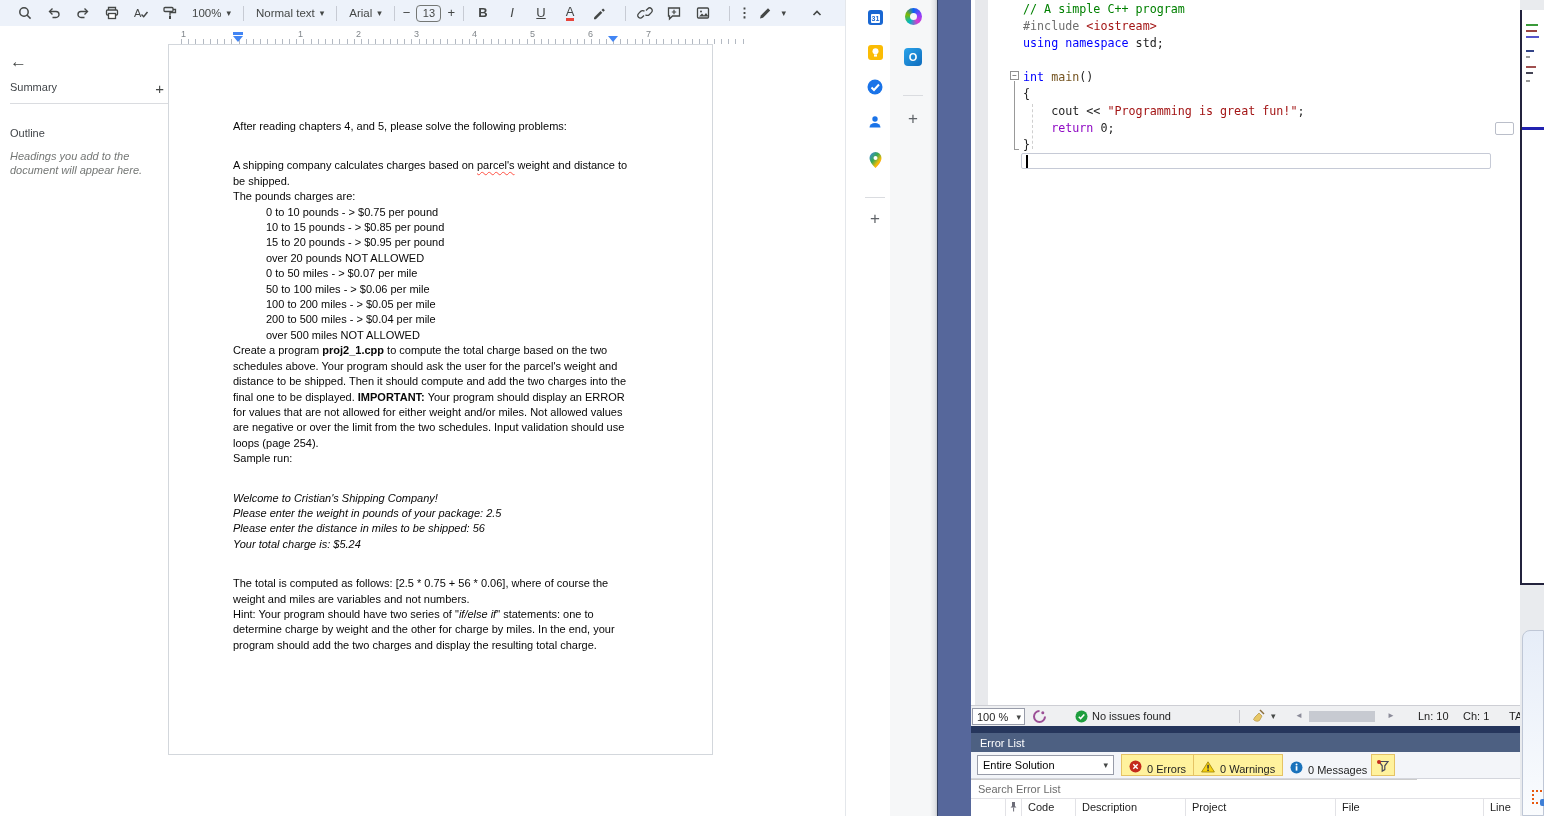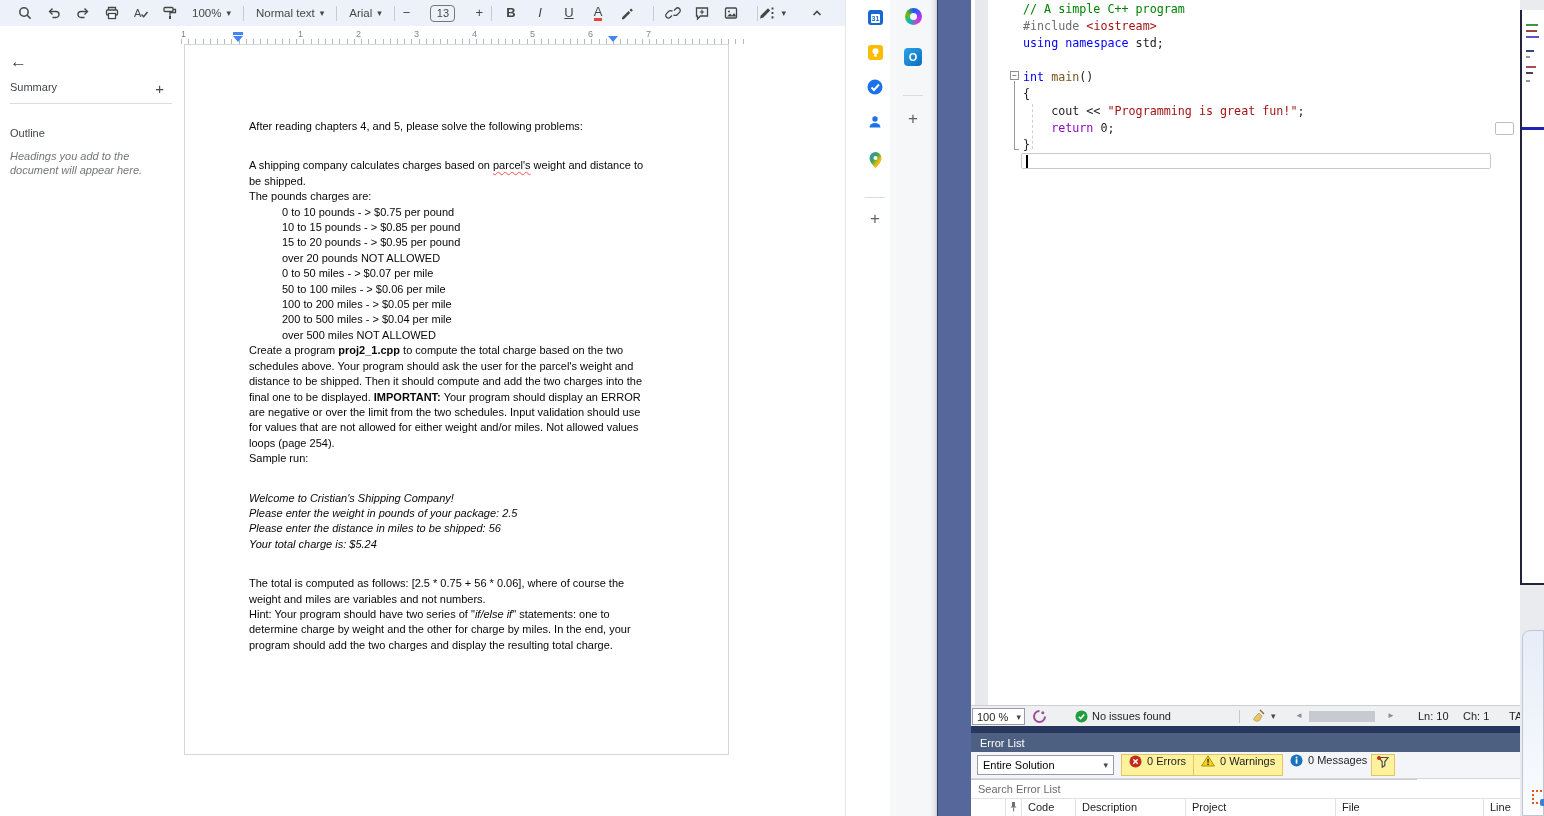--- a/index.html
+++ b/index.html
@@ -34,21 +34,21 @@
   
   #doc-leftpanel { position:absolute; left:0; top:44px; width:180px; height:772px; background:#fff; }
   #back-arrow { position:absolute; left:10px; top:8px; font-size:17px; color:#444746; }
   .lp-label { position:absolute; left:10px; font-size:11px; color:#414549; }
   #summary-add { position:absolute; right:16px; top:36px; font-size:15px; color:#444746; }
   #lp-divider { position:absolute; left:10px; right:8px; top:59px; height:1px; background:#dadce0; }
   #outline-hint { position:absolute; left:10px; top:105px; width:162px; font-size:11px;
     font-style:italic; color:#747775; line-height:14px; }
 
   
-  #page { position:absolute; left:184px; top:44px; width:545px; height:711px;
+  #page { position:absolute; left:168px; top:44px; width:545px; height:711px;
     background:#fff; border:1px solid #d3d7dc; }
   #doc-lines { position:absolute; left:64px; top:74px; width:430px; font-size:11px;
     color:#070707; line-height:15.4px; }
   .dl { white-space:nowrap; }
   .dl.ind { margin-left:33px; }
   .dl.brk { margin-top:24px; }
   .rb { font-weight:bold; }
   .ri { font-style:italic; }
   .rbi { font-weight:bold; }
   .rsq { text-decoration:underline; text-decoration-style:wavy; text-decoration-color:#ff4f42;
@@ -106,21 +106,21 @@
   #navy-band { position:absolute; left:0; top:726px; width:549px; height:7px; background:#26365c; }
 
   
   #el-title { position:absolute; left:0; top:733px; width:549px; height:19px; background:#4d6082;
     color:#fff; font-size:11px; display:flex; align-items:center; padding-left:9px; }
   #el-toolbar { position:absolute; left:0; top:752px; width:549px; height:27px; background:#f3f5f9;
     border-bottom:1px solid #d4d6dd; }
   #scope-combo { position:absolute; left:6px; top:3px; width:137px; height:20px; background:#fff;
     border:1px solid #989ca9; font-size:11px; display:flex; align-items:center; padding:0 5px; }
   #scope-combo .carett { margin-left:auto; }
-  .tgl { position:absolute; top:2px; height:22px; display:flex; align-items:flex-start; gap:5px;
+  .tgl { position:absolute; top:2px; height:22px; display:flex; align-items:flex-end; gap:5px;
     font-size:11px; color:#1e1e1e; padding:0 7px; }
   .tgl.on { background:#fff29d; border:1px solid #e5c365; }
   #el-search { position:absolute; left:0; top:779px; width:446px; height:19px; background:#fff;
     border-top:1px solid #ccc; font-size:11px; color:#6d6d6d; display:flex; align-items:center;
     padding-left:7px; }
   #el-headers { position:absolute; left:0; top:798px; width:549px; height:18px; background:#fff;
     display:flex; font-size:11px; color:#1e1e1e; border-top:1px solid #e2e2e6; }
   .hcell { border-right:1px solid #e2e2e6; padding:2px 0 0 6px; height:100%; overflow:hidden; white-space:nowrap; }
 
   
@@ -192,21 +192,21 @@
         <span>Normal text</span>
         <span class="carett">▾</span>
       </span>
       <span class="tbsep"></span>
       <span class="combo">
         <span>Arial</span>
         <span class="carett">▾</span>
       </span>
       <span class="tbsep"></span>
       <span class="tbtxt">−</span>
-      <span class="szbox" style="margin:0 20px;">13</span>
+      <span class="szbox" style="margin:0 6px;">13</span>
       <span class="tbtxt">+</span>
       <span class="tbsep"></span>
       <span class="tbi">
           <span class="tbtxt" style="font-weight:700">B</span>
         </span>
       <span class="tbi">
           <span class="tbtxt" style="font-style:italic">I</span>
         </span>
       <span class="tbi">
           <span class="tbtxt" style="text-decoration:underline">U</span>
@@ -297,22 +297,22 @@
           <div class="dl ind"><span>over 20 pounds NOT ALLOWED</span></div>
           <div class="dl ind"><span>0 to 50 miles - &gt; $0.07 per mile</span></div>
           <div class="dl ind"><span>50 to 100 miles - &gt; $0.06 per mile</span></div>
           <div class="dl ind"><span>100 to 200 miles - &gt; $0.05 per mile</span></div>
           <div class="dl ind"><span>200 to 500 miles - &gt; $0.04 per mile</span></div>
           <div class="dl ind"><span>over 500 miles NOT ALLOWED</span></div>
           <div class="dl"><span>Create a program </span><span class="rbi">proj2_1.cpp</span><span> to compute the total charge based on the two</span></div>
           <div class="dl"><span>schedules above. Your program should ask the user for the parcel's weight and</span></div>
           <div class="dl"><span>distance to be shipped. Then it should compute and add the two charges into the</span></div>
           <div class="dl"><span>final one to be displayed. </span><span class="rb">IMPORTANT:</span><span> Your program should display an ERROR</span></div>
+          <div class="dl"><span>for values that are not allowed for either weight and/or miles. Not allowed values</span></div>
           <div class="dl"><span>are negative or over the limit from the two schedules. Input validation should use</span></div>
-          <div class="dl"><span>for values that are not allowed for either weight and/or miles. Not allowed values</span></div>
           <div class="dl"><span>loops (page 254).</span></div>
           <div class="dl"><span>Sample run:</span></div>
           <div class="dl brk"><span class="ri">Welcome to Cristian's Shipping Company!</span></div>
           <div class="dl"><span class="ri">Please enter the weight in pounds of your package: 2.5</span></div>
           <div class="dl"><span class="ri">Please enter the distance in miles to be shipped: 56</span></div>
           <div class="dl"><span class="ri">Your total charge is: $5.24</span></div>
           <div class="dl brk"><span>The total is computed as follows: [2.5 * 0.75 + 56 * 0.06], where of course the</span></div>
           <div class="dl"><span>weight and miles are variables and not numbers.</span></div>
           <div class="dl"><span>Hint: Your program should have two series of "</span><span class="ri">if/else if</span><span>" statements: one to</span></div>
           <div class="dl"><span>determine charge by weight and the other for charge by miles. In the end, your</span></div>

